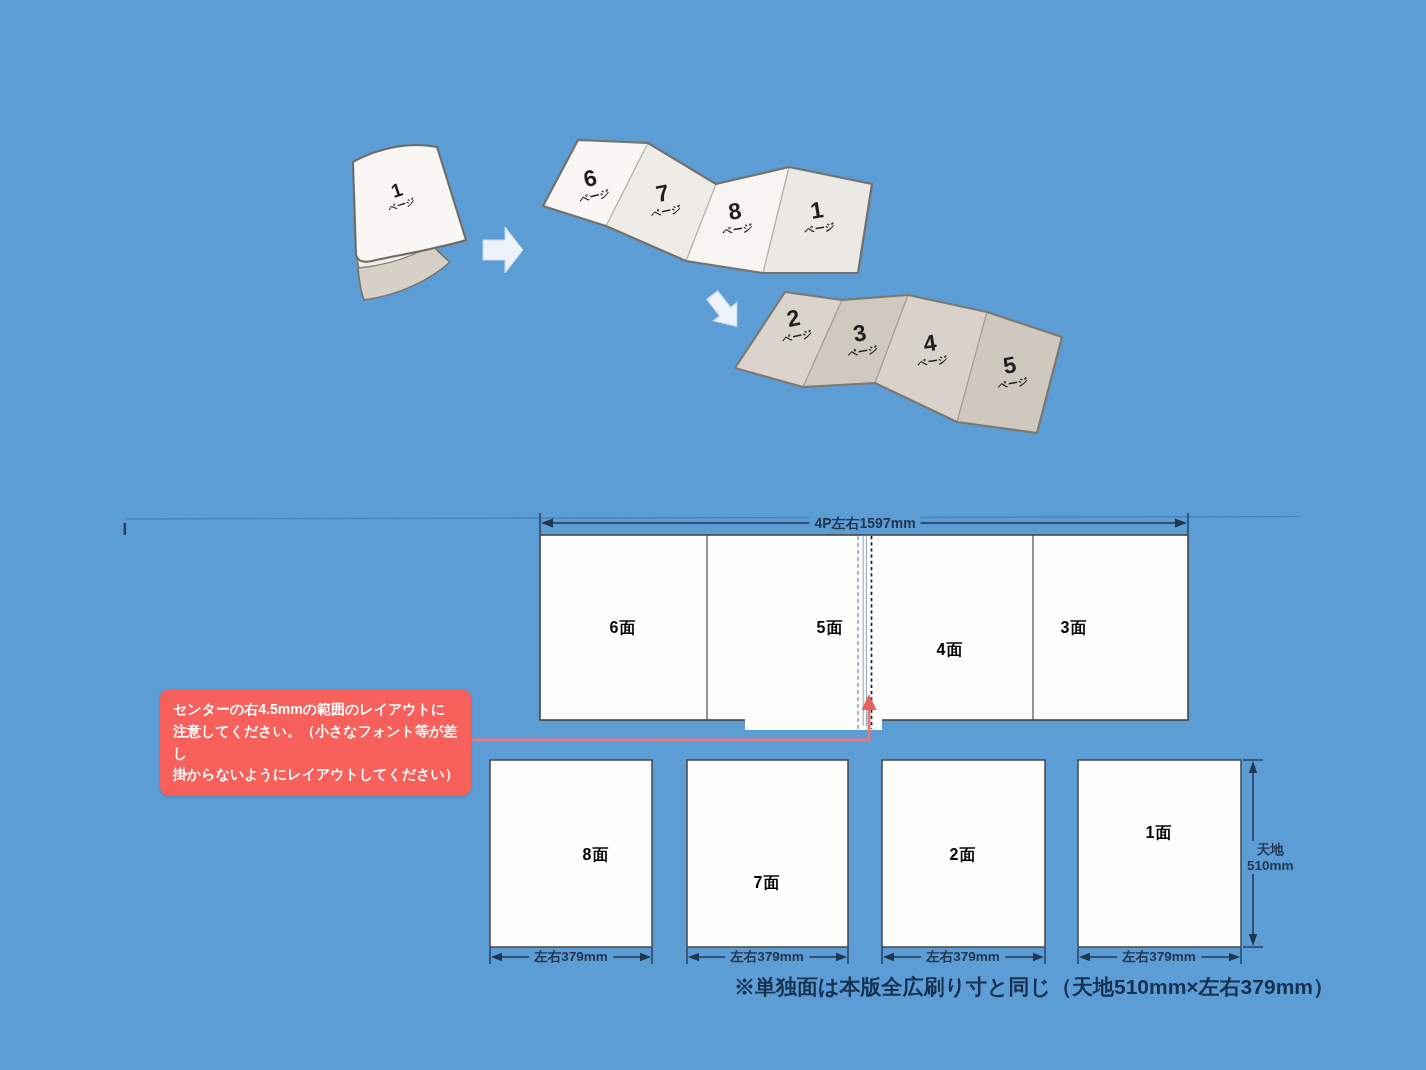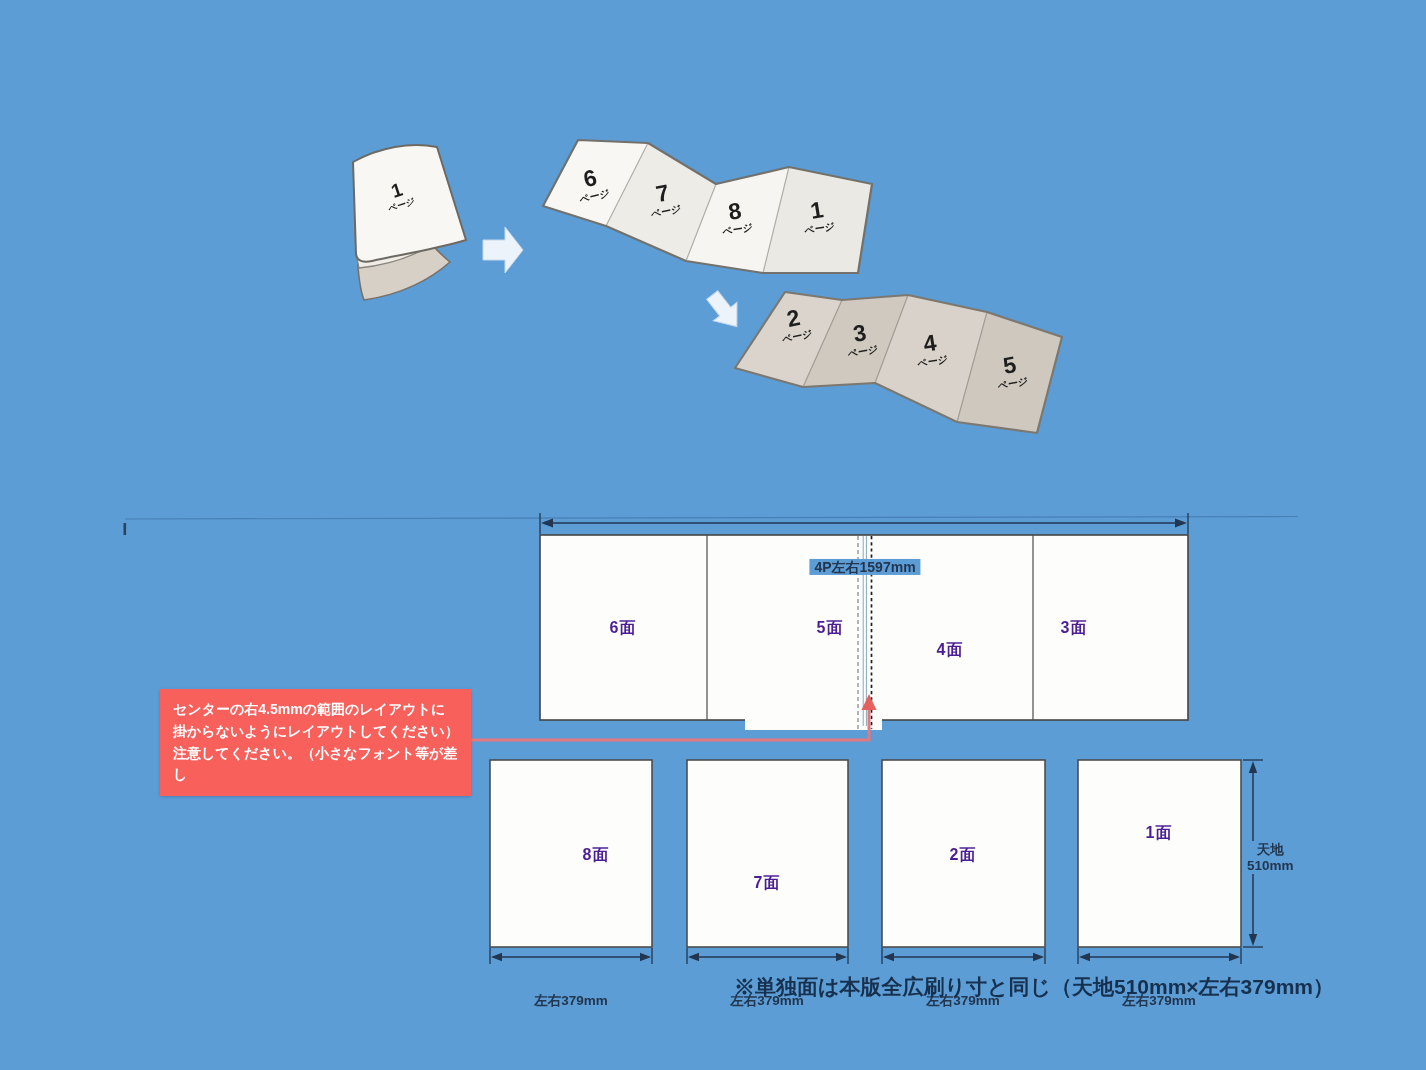--- a/index.html
+++ b/index.html
@@ -22,50 +22,50 @@
     color:#1e1e1e;z-index:3;pointer-events:none;
   }
   .pg-num{font-size:23px;font-weight:bold;line-height:.92;}
   .pg-unit{font-size:10px;font-weight:bold;transform:skewX(-10deg);margin-top:1px;}
   .pg-sm .pg-num{font-size:19px;}
   .pg-sm .pg-unit{font-size:9px;}
 
   
   .panel-label{
     position:absolute;transform:translate(-50%,-50%);
-    font-size:16px;font-weight:600;color:#4c1d95;letter-spacing:1px;
+    font-size:16px;font-weight:600;color:#000000;letter-spacing:1px;
     z-index:3;white-space:nowrap;
   }
 
   
   .dim-label{
     position:absolute;transform:translate(-50%,-50%);
     font-size:13.5px;font-weight:bold;color:var(--dimension_navy,#23364F);
     background:var(--background,#5C9DD6);padding:0 5px;line-height:1.15;
-    white-space:nowrap;z-index:3;margin-top:44px;
+    white-space:nowrap;z-index:3;
   }
   .dim-label-vert{
     position:absolute;left:1244px;top:841px;transform:none;
     font-size:13.5px;font-weight:bold;color:var(--dimension_navy,#23364F);
     background:var(--background,#5C9DD6);padding:1px 3px;line-height:1.15;
     z-index:3;
     text-align:center;
   }
   .dim-label-vert span{display:block;}
 
   .note{
     position:absolute;left:1034px;top:987px;transform:translate(-50%,-50%);
     font-size:21px;font-weight:bold;color:#17304E;white-space:nowrap;z-index:3;
   }
 
   .callout{
     position:absolute;left:160px;top:689px;width:288px;
     background:var(--callout_bg,#F8605C);color:var(--callout_text,#fff);
     font-size:14px;font-weight:bold;line-height:1.56;
-    border-radius:0;padding:10px 10px 10px 13px;
+    border-radius:9px;padding:10px 10px 10px 13px;
     box-shadow:0 1px 3px rgba(0,0,0,.18);z-index:4;
   }
 </style>
 </head>
 <body>
 
 <div class="stage">
 
   <svg class="art" viewBox="0 0 1426 1070">
 
@@ -231,17 +231,17 @@
   <div class="dim-label" style="left:1159px;top:957px">左右379mm</div>
   <div class="dim-label-vert">
     <span>天地</span>
     <span>510mm</span>
   </div>
 
   <div class="note">※単独面は本版全広刷り寸と同じ（天地510mm×左右379mm）</div>
 
   <div class="callout">
     <div>センターの右4.5mmの範囲のレイアウトに</div>
+    <div>注意してください。（小さなフォント等が差し</div>
     <div>掛からないようにレイアウトしてください）</div>
-    <div>注意してください。（小さなフォント等が差し</div>
   </div>
 
 </div>
 
 </body></html>

